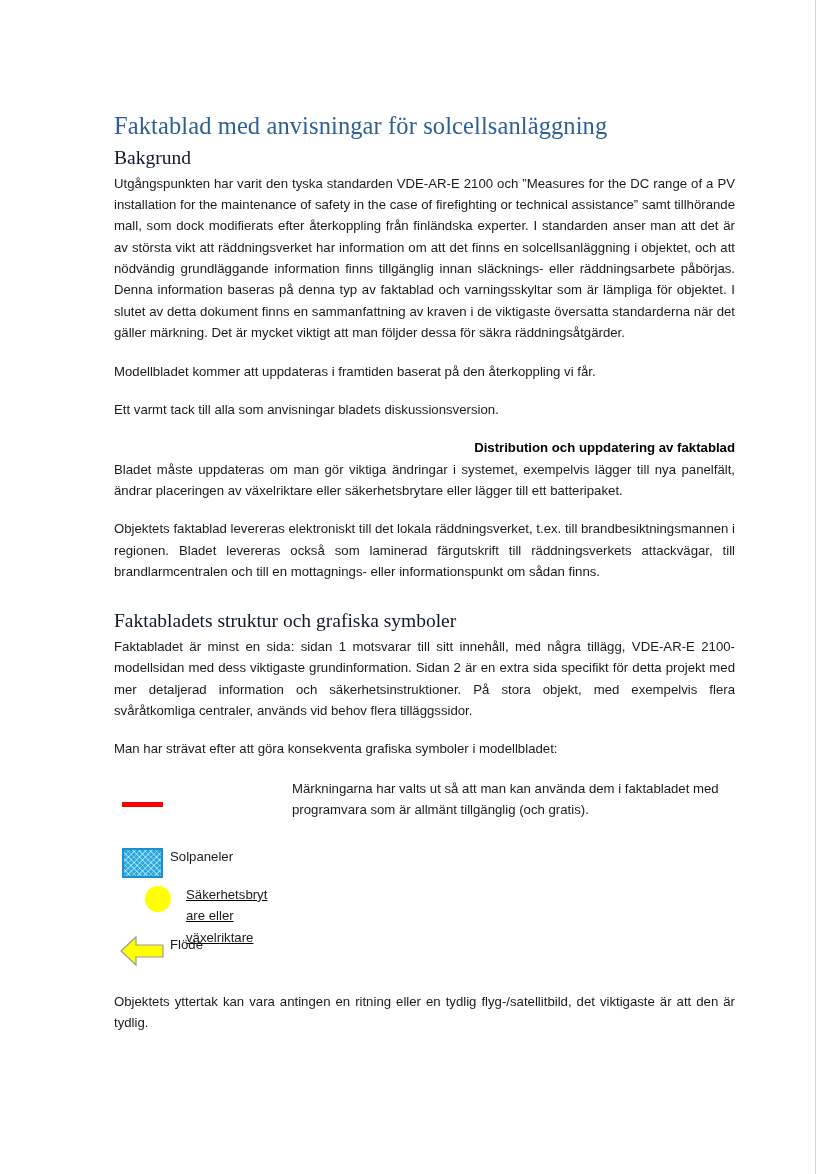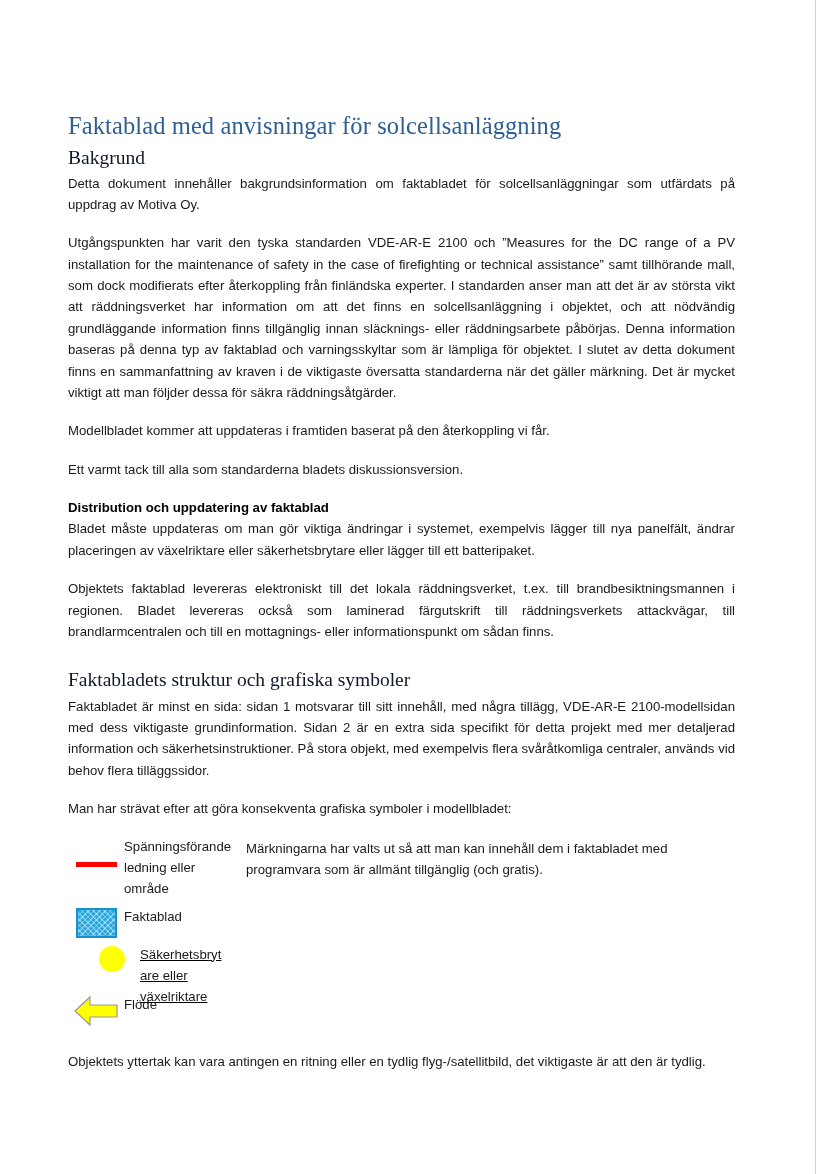--- a/index.html
+++ b/index.html
@@ -27,21 +27,21 @@
     background: #d4d4d4;
   }
 
   .page {
     position: absolute;
     left: 0;
     top: 0;
     width: 827px;
     height: 1174px;
     box-sizing: border-box;
-    padding: 112px 92px 0 68px;
+    padding: 112px 92px 0 114px;
   }
 
   .doc-title {
     font-family: "Liberation Serif", serif;
     font-size: 24.5px;
     font-weight: 400;
     color: #2e5f93;
     line-height: 1.15;
     margin: 0 0 6px 0;
     letter-spacing: .1px;
@@ -76,20 +76,21 @@
     margin-bottom: 16px;
   }
 
   .bold-lead {
     font-family: "Liberation Sans", sans-serif;
     font-size: 13.2px;
     font-weight: bold;
     color: #000000;
     line-height: 1.62;
     margin: 0;
+    text-align: right;
   }
 
   
   .legend {
     position: relative;
     margin-top: 16px;
     height: 215px;
   }
 
   .legend-row {
@@ -185,75 +186,71 @@
 <body>
 
 <div class="page-edge-right"></div>
 
 <div class="page">
 
   <h1 class="doc-title">Faktablad med anvisningar för solcellsanläggning</h1>
 
   <h2 class="h2">Bakgrund</h2>
 
-  <p class="body">Detta dokument innehåller bakgrundsinformation om faktabladet för solcellsanläggningar som utfärdats på uppdrag av Motiva Oy.</p>
 
   <p class="body">Utgångspunkten har varit den tyska standarden VDE-AR-E 2100 och ”Measures for the DC range of a PV installation for the maintenance of safety in the case of firefighting or technical assistance” samt tillhörande mall, som dock modifierats efter återkoppling från finländska experter. I standarden anser man att det är av största vikt att räddningsverket har information om att det finns en solcellsanläggning i objektet, och att nödvändig grundläggande information finns tillgänglig innan släcknings- eller räddningsarbete påbörjas. Denna information baseras på denna typ av faktablad och varningsskyltar som är lämpliga för objektet. I slutet av detta dokument finns en sammanfattning av kraven i de viktigaste översatta standarderna när det gäller märkning. Det är mycket viktigt att man följder dessa för säkra räddningsåtgärder.</p>
 
   <p class="body">Modellbladet kommer att uppdateras i framtiden baserat på den återkoppling vi får.</p>
 
-  <p class="body">Ett varmt tack till alla som standarderna bladets diskussionsversion.</p>
+  <p class="body">Ett varmt tack till alla som anvisningar bladets diskussionsversion.</p>
 
   <p class="bold-lead">Distribution och uppdatering av faktablad</p>
 
   <p class="body">Bladet måste uppdateras om man gör viktiga ändringar i systemet, exempelvis lägger till nya panelfält, ändrar placeringen av växelriktare eller säkerhetsbrytare eller lägger till ett batteripaket.</p>
 
   <p class="body">Objektets faktablad levereras elektroniskt till det lokala räddningsverket, t.ex. till brandbesiktningsmannen i regionen. Bladet levereras också som laminerad färgutskrift till räddningsverkets attackvägar, till brandlarmcentralen och till en mottagnings- eller informationspunkt om sådan finns.</p>
 
   <h2 class="h2 spaced">Faktabladets struktur och grafiska symboler</h2>
 
   <p class="body">Faktabladet är minst en sida: sidan 1 motsvarar till sitt innehåll, med några tillägg, VDE-AR-E 2100-modellsidan med dess viktigaste grundinformation. Sidan 2 är en extra sida specifikt för detta projekt med mer detaljerad information och säkerhetsinstruktioner. På stora objekt, med exempelvis flera svåråtkomliga centraler, används vid behov flera tilläggssidor.</p>
 
   <p class="body nogap">Man har strävat efter att göra konsekventa grafiska symboler i modellbladet:</p>
 
   <div class="legend">
 
     <div class="legend-row row-live">
       <span class="sym-slot">
         <span class="sym-redline"></span>
       </span>
-      <span class="legend-label">Spänningsförande
-ledning eller
-område</span>
     </div>
 
     <div class="legend-row row-panel">
       <span class="sym-slot">
         <span class="sym-panel"></span>
       </span>
-      <span class="legend-label">Faktablad</span>
+      <span class="legend-label">Solpaneler</span>
     </div>
 
     <div class="legend-row row-switch">
       <span class="sym-slot">
         <span class="sym-dot"></span>
       </span>
       <span class="legend-label">Säkerhetsbryt
 are eller
 växelriktare</span>
     </div>
 
     <div class="legend-row row-flow">
       <span class="sym-slot">
         <svg class="sym-arrow" width="44" height="32" viewBox="0 0 44 32" aria-hidden="true">
           <polygon points="1,16 16,2 16,10 43,10 43,22 16,22 16,30" fill="#ffff00" stroke="#9a9a9a" stroke-width="1.2" stroke-linejoin="miter"></polygon>
         </svg>
       </span>
       <span class="legend-label">Flöde</span>
     </div>
 
-    <div class="legend-note">Märkningarna har valts ut så att man kan innehåll dem i faktabladet med programvara som är allmänt tillgänglig (och gratis).</div>
+    <div class="legend-note">Märkningarna har valts ut så att man kan använda dem i faktabladet med programvara som är allmänt tillgänglig (och gratis).</div>
 
   </div>
 
   <p class="body closing">Objektets yttertak kan vara antingen en ritning eller en tydlig flyg-/satellitbild, det viktigaste är att den är tydlig.</p>
 
 </div>
 
 </body></html>

